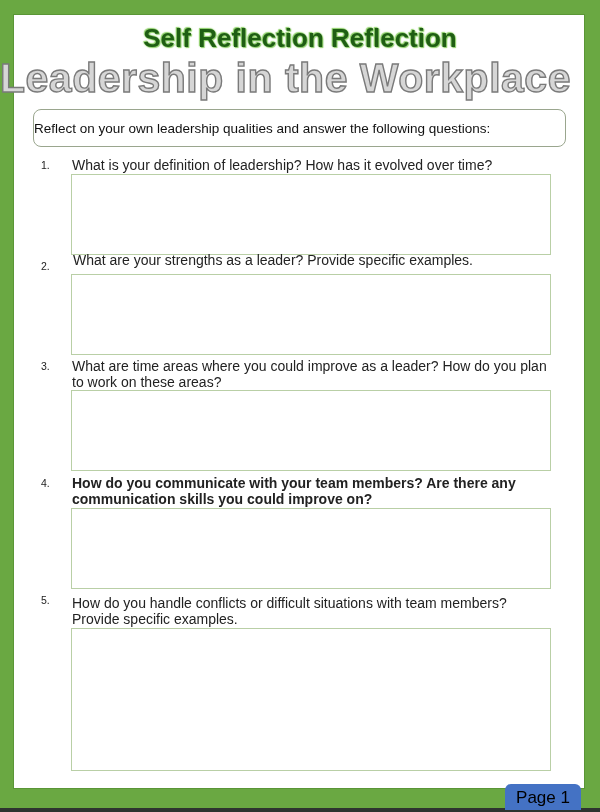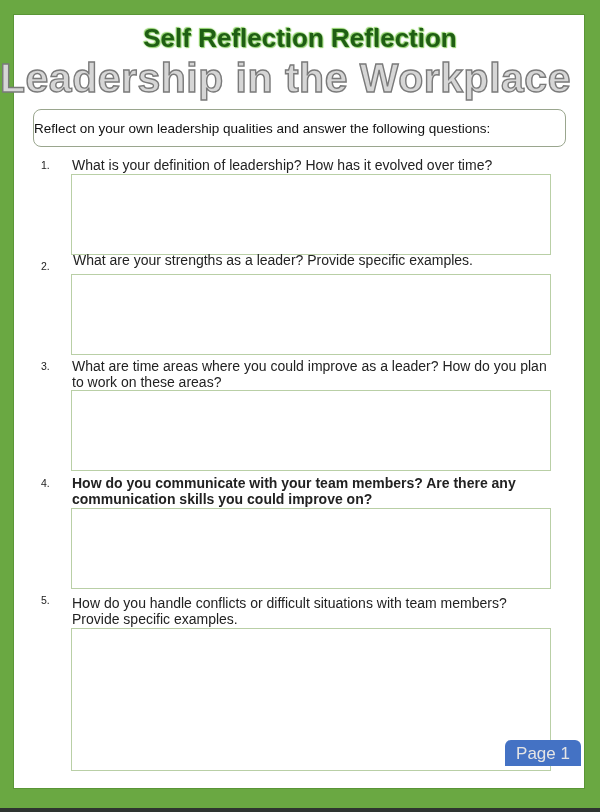--- a/index.html
+++ b/index.html
@@ -38,23 +38,23 @@
       position: absolute; left: 41px; font-size: 10.5px; color: #222;
     }
     .q-text {
       position: absolute; left: 72px; width: 480px; font-size: 14px; color: #222; line-height: 16px;
     }
     .answer-box {
       position: absolute; left: 71px; width: 478px;
       border: 1px solid #b9cfa6; background: #fff;
     }
     .page-badge {
-      position: absolute; left: 505px; top: 740px; width: 76px; height: 26px;
+      position: absolute; left: 505px; top: 784px; width: 76px; height: 26px;
       background: #4472c4; border-radius: 6px 6px 0 0;
-      color: #e5e5e5; font-size: 17px; text-align: center; line-height: 28px;
+      color: #000000; font-size: 17px; text-align: center; line-height: 28px;
     }
   </style>
 </head>
 <body>
 
 <div class="page"></div>
 <div class="bottom-strip"></div>
 
 <div class="heading">Self Reflection Reflection</div>
 <div class="title">Leadership in the Workplace</div>

